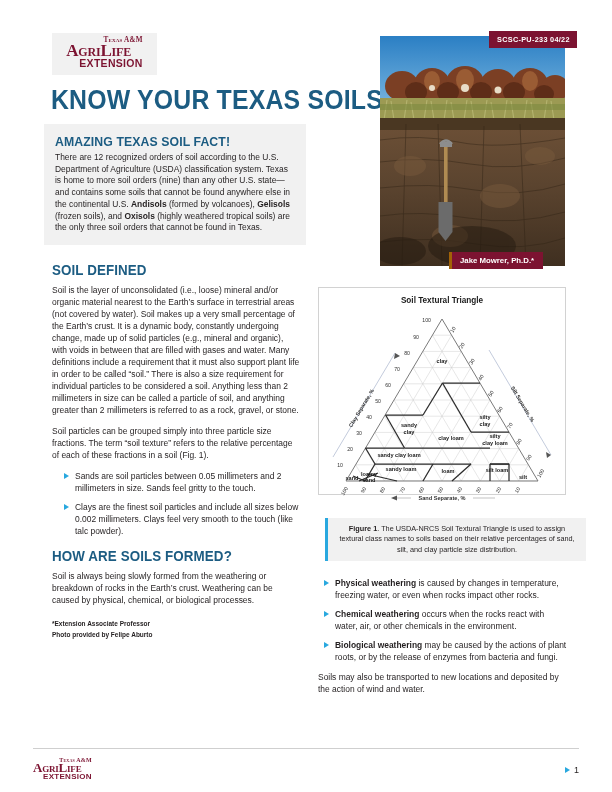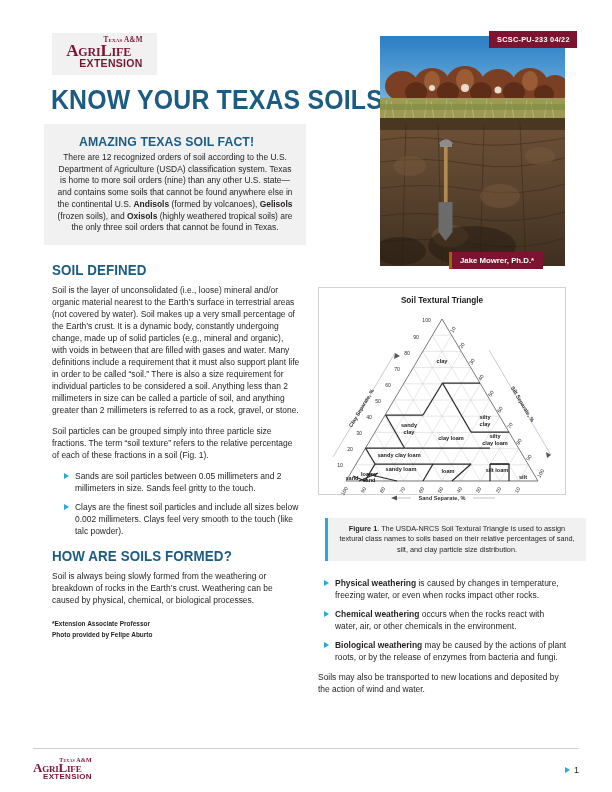--- a/index.html
+++ b/index.html
@@ -122,21 +122,20 @@
 
   
   .fact-box {
     position: absolute;
     left: 44px;
     top: 124px;
     width: 262px;
     background: #f1f1f1;
     padding: 10px 11px 11px 11px;
     box-sizing: border-box;
-    text-align: center;
   }
   .fact-title {
     font-size: 13.2px;
     font-weight: 700;
     color: #1c5c82;
     letter-spacing: .1px;
     transform: scaleX(.93);
     transform-origin: left center;
     margin-bottom: 3px;
     white-space: nowrap;

